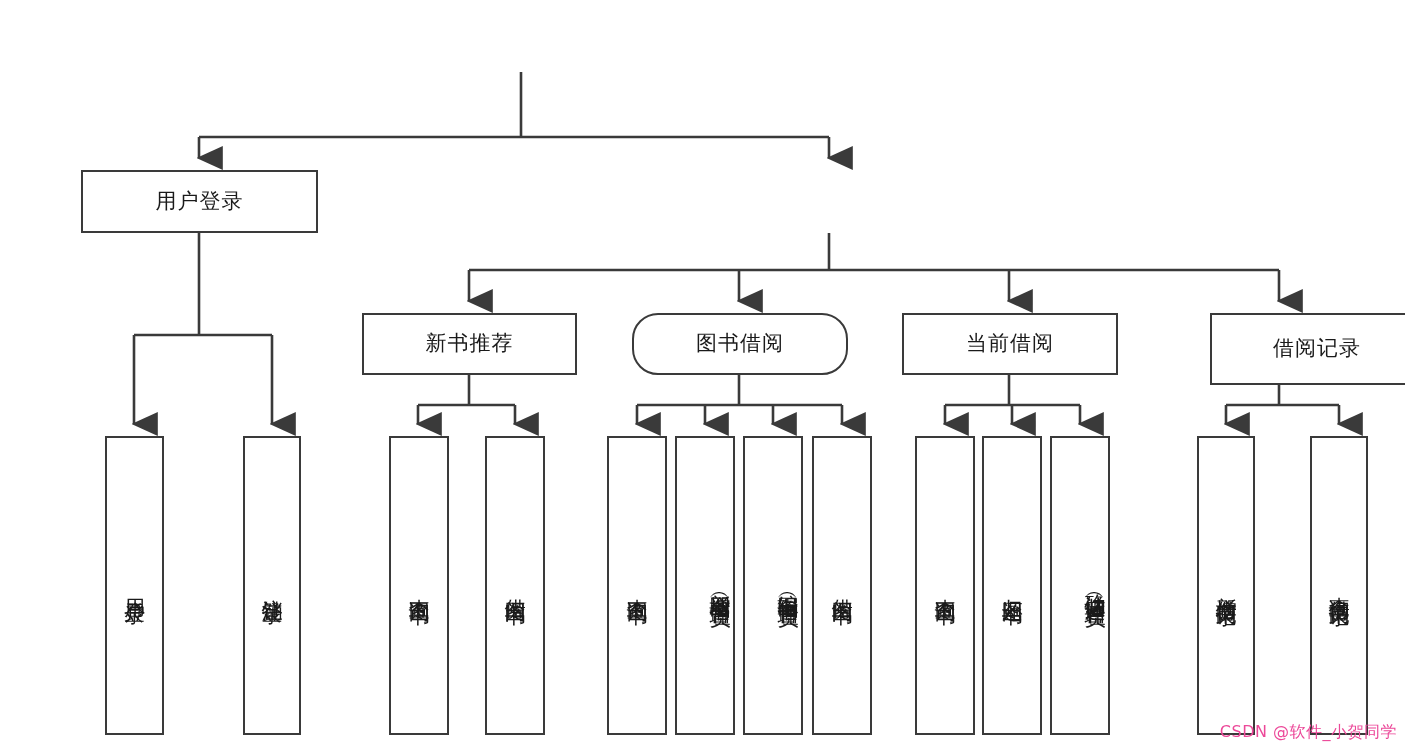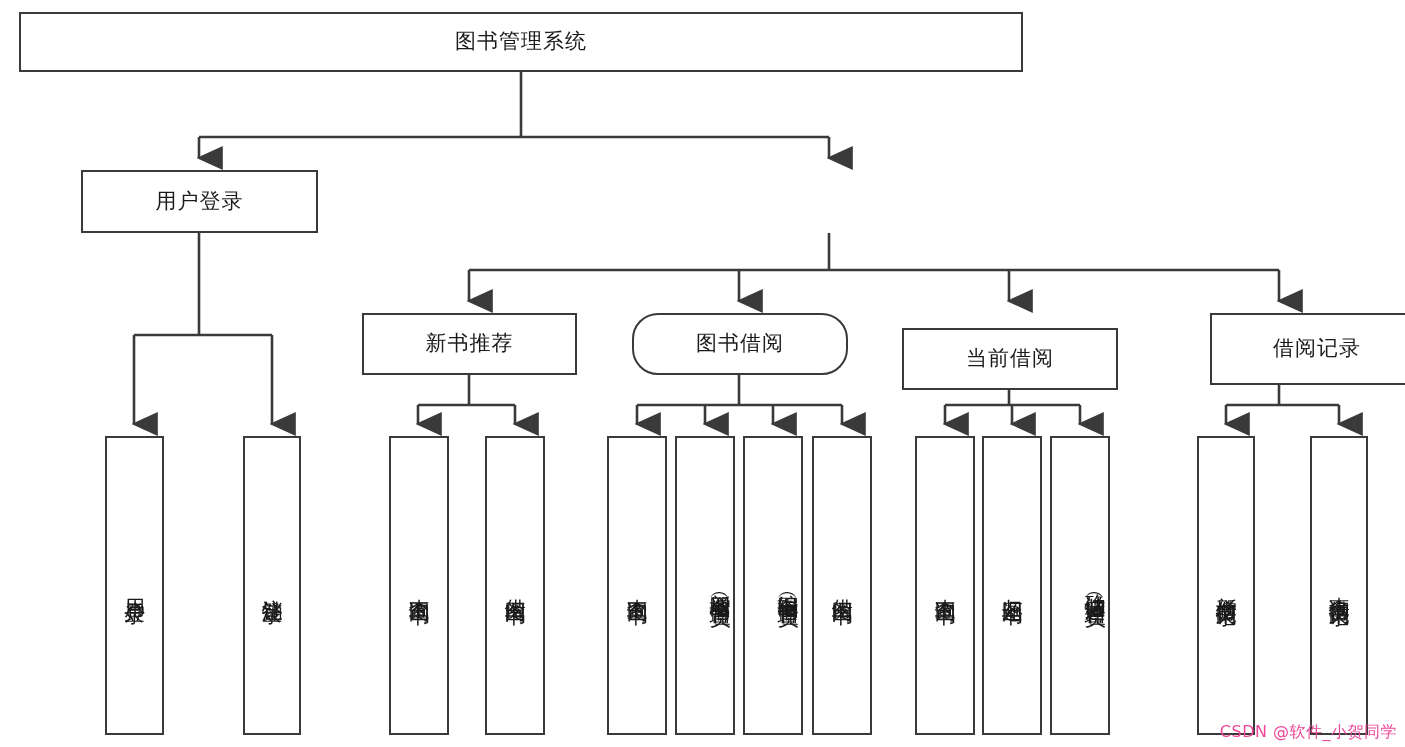--- a/index.html
+++ b/index.html
@@ -117,35 +117,32 @@
       <path d="M 1012 405 L 1012 424" marker-end="url(#arrow)"></path>
       <path d="M 1080 405 L 1080 424" marker-end="url(#arrow)"></path>
 
       <path d="M 1279 375 L 1279 405"></path>
       <path d="M 1226 405 L 1339 405"></path>
       <path d="M 1226 405 L 1226 424" marker-end="url(#arrow)"></path>
       <path d="M 1339 405 L 1339 424" marker-end="url(#arrow)"></path>
     </g>
   </svg>
 
-  <div class="node horiz" style="left:19px; top:12px; width:1004px; height:60px;">
-    <span class="lbl">图书管理系统</span>
-  </div>
 
   <div class="node horiz" style="left:81px; top:170px; width:237px; height:63px;">
     <span class="lbl">用户登录</span>
   </div>
 
   <div class="node horiz" style="left:362px; top:313px; width:215px; height:62px;">
     <span class="lbl">新书推荐</span>
   </div>
   <div class="node horiz" style="left:632px; top:313px; width:216px; height:62px;border-radius:26px;">
     <span class="lbl">图书借阅</span>
   </div>
-  <div class="node horiz" style="left:902px; top:313px; width:216px; height:62px;margin-top:15px;">
+  <div class="node horiz" style="left:902px; top:313px; width:216px; height:62px;">
     <span class="lbl">当前借阅</span>
   </div>
   <div class="node horiz" style="left:1210px; top:313px; width:214px; height:72px;">
     <span class="lbl">借阅记录</span>
   </div>
 
   <div class="node vert centered" style="left:105px; top:436px; width:59px; height:299px;">
     <span class="lbl">用户登录</span>
   </div>
   <div class="node vert centered" style="left:243px; top:436px; width:58px; height:299px;">

